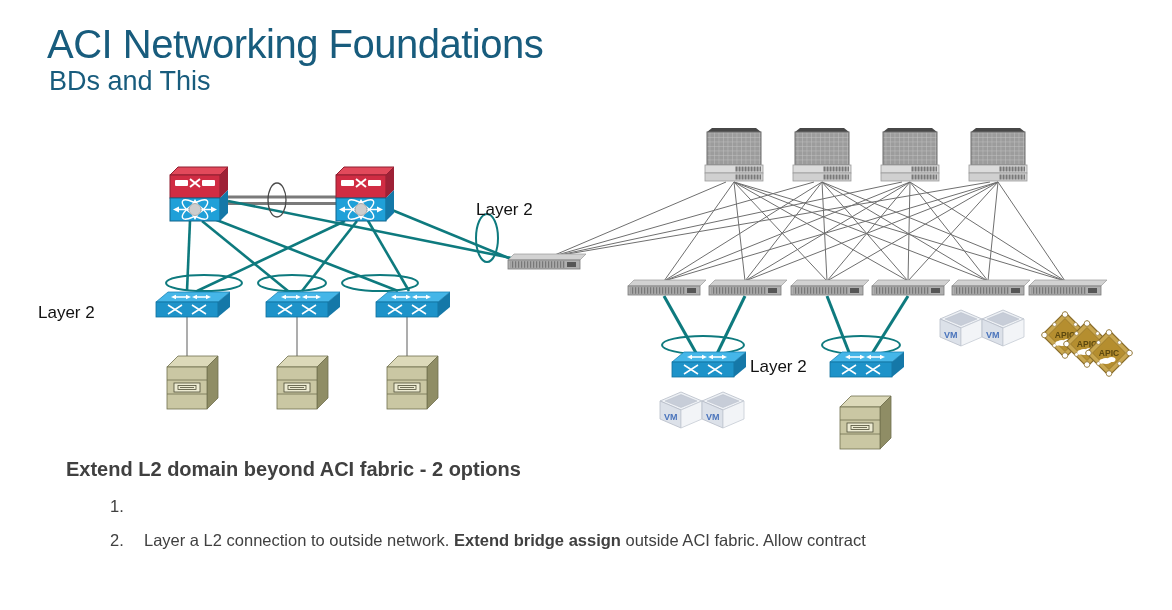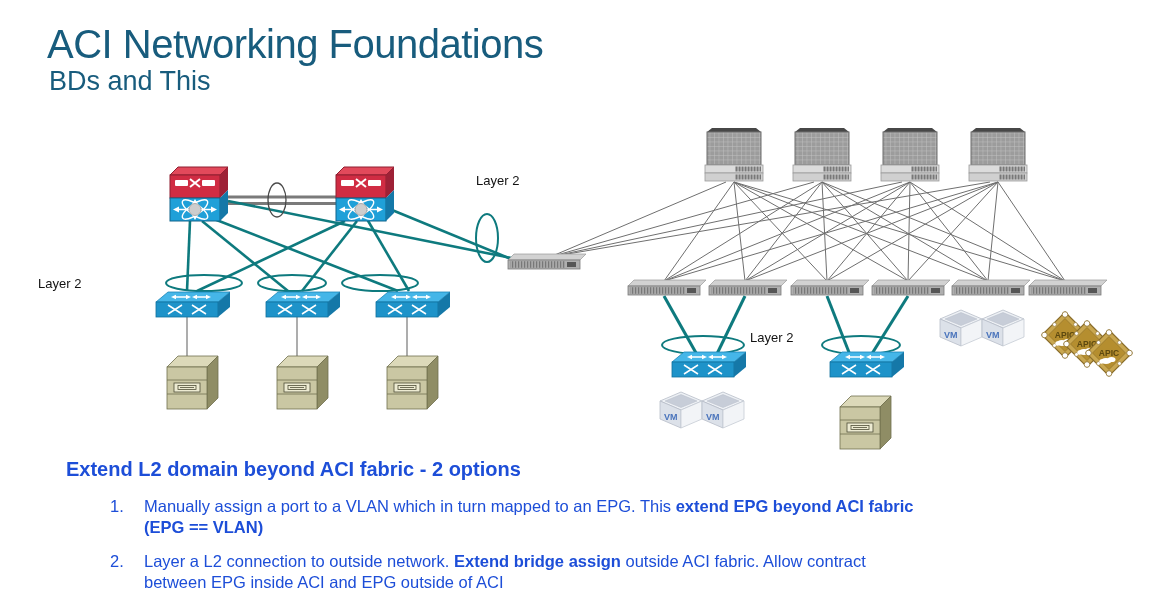--- a/index.html
+++ b/index.html
@@ -8,25 +8,25 @@
     font-family:"Liberation Sans",sans-serif;
   }
   .title{
     position:absolute;left:47px;top:22px;font-size:40px;color:#185C7D;
     letter-spacing:-0.5px;white-space:nowrap;
   }
   .subtitle{
     position:absolute;left:49px;top:66px;font-size:27px;color:#185C7D;white-space:nowrap;
   }
   #diagram{position:absolute;left:0;top:0;}
-  .layer2{position:absolute;font-size:13px;color:#121212;white-space:nowrap;}
+  .layer2{position:absolute;font-size:17px;color:#121212;white-space:nowrap;margin-top:27px;}
   #l2-left{left:38px;top:276px;}
   #l2-center{left:476px;top:173px;}
   #l2-right{left:750px;top:330px;}
-  .bottom{position:absolute;left:66px;top:458px;width:1070px;color:#1d4ed8;}
+  .bottom{position:absolute;left:66px;top:458px;width:1070px;color:#404040;}
   .heading{font-size:20px;font-weight:bold;margin:0 0 15px 0;}
   .list-item{display:flex;font-size:16.5px;line-height:1.28;margin-bottom:13px;}
   .list-item .num{width:34px;margin-left:44px;flex:none;}
   .list-item b{font-weight:bold;}
 </style>
 </head>
 <body>
 
 <svg id="diagram" width="1172" height="455" viewBox="0 0 1172 455">
   <defs>
@@ -379,20 +379,19 @@
 
 <div class="layer2" id="l2-left">Layer 2</div>
 <div class="layer2" id="l2-center">Layer 2</div>
 <div class="layer2" id="l2-right">Layer 2</div>
 
 <div class="bottom">
   <p class="heading">Extend L2 domain beyond ACI fabric - 2 options</p>
   <div>
       <div class="list-item">
         <span class="num">1.</span>
-        <span class="txt"><span>Manually assign a port to a VLAN which in turn mapped to an EPG. This </span><b>extend EPG beyond ACI fabric</b><br><b>(EPG == VLAN)</b></span>
       </div>
       <div class="list-item">
         <span class="num">2.</span>
-        <span class="txt"><span>Layer a L2 connection to outside network. </span><b>Extend bridge assign</b><span> outside ACI fabric. Allow contract</span><br><span>between EPG inside ACI and EPG outside of ACI</span></span>
+        <span class="txt"><span>Layer a L2 connection to outside network. </span><b>Extend bridge assign</b><span> outside ACI fabric. Allow contract</span><br></span>
       </div>
     </div>
 </div>
 
 </body></html>

